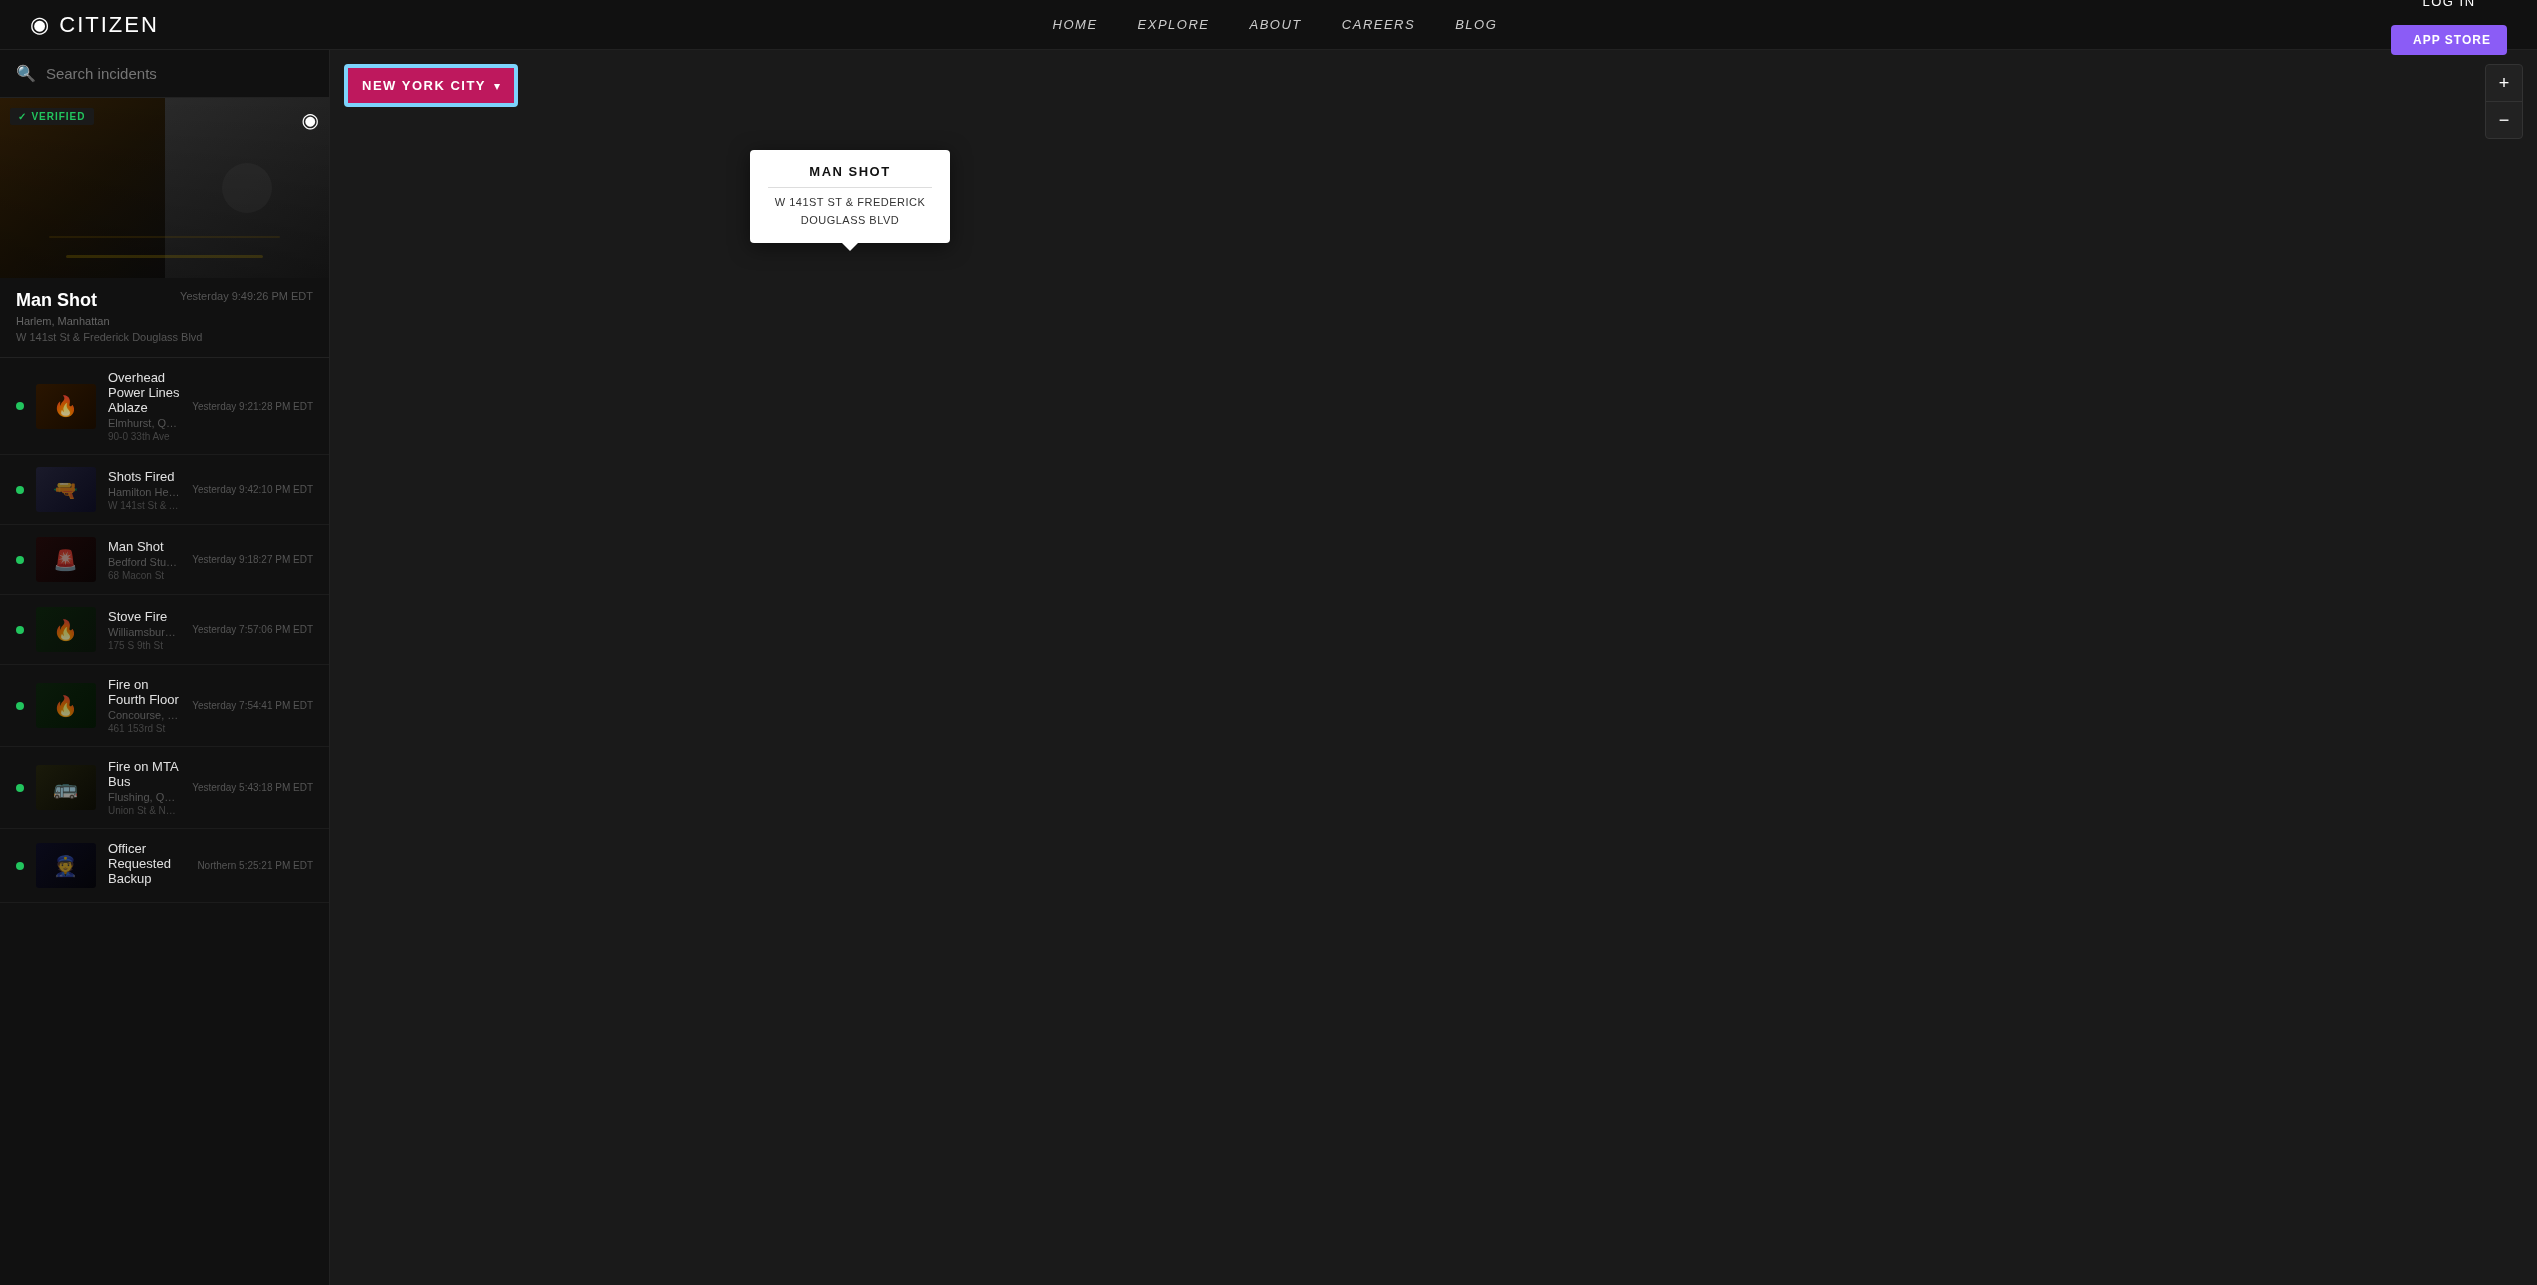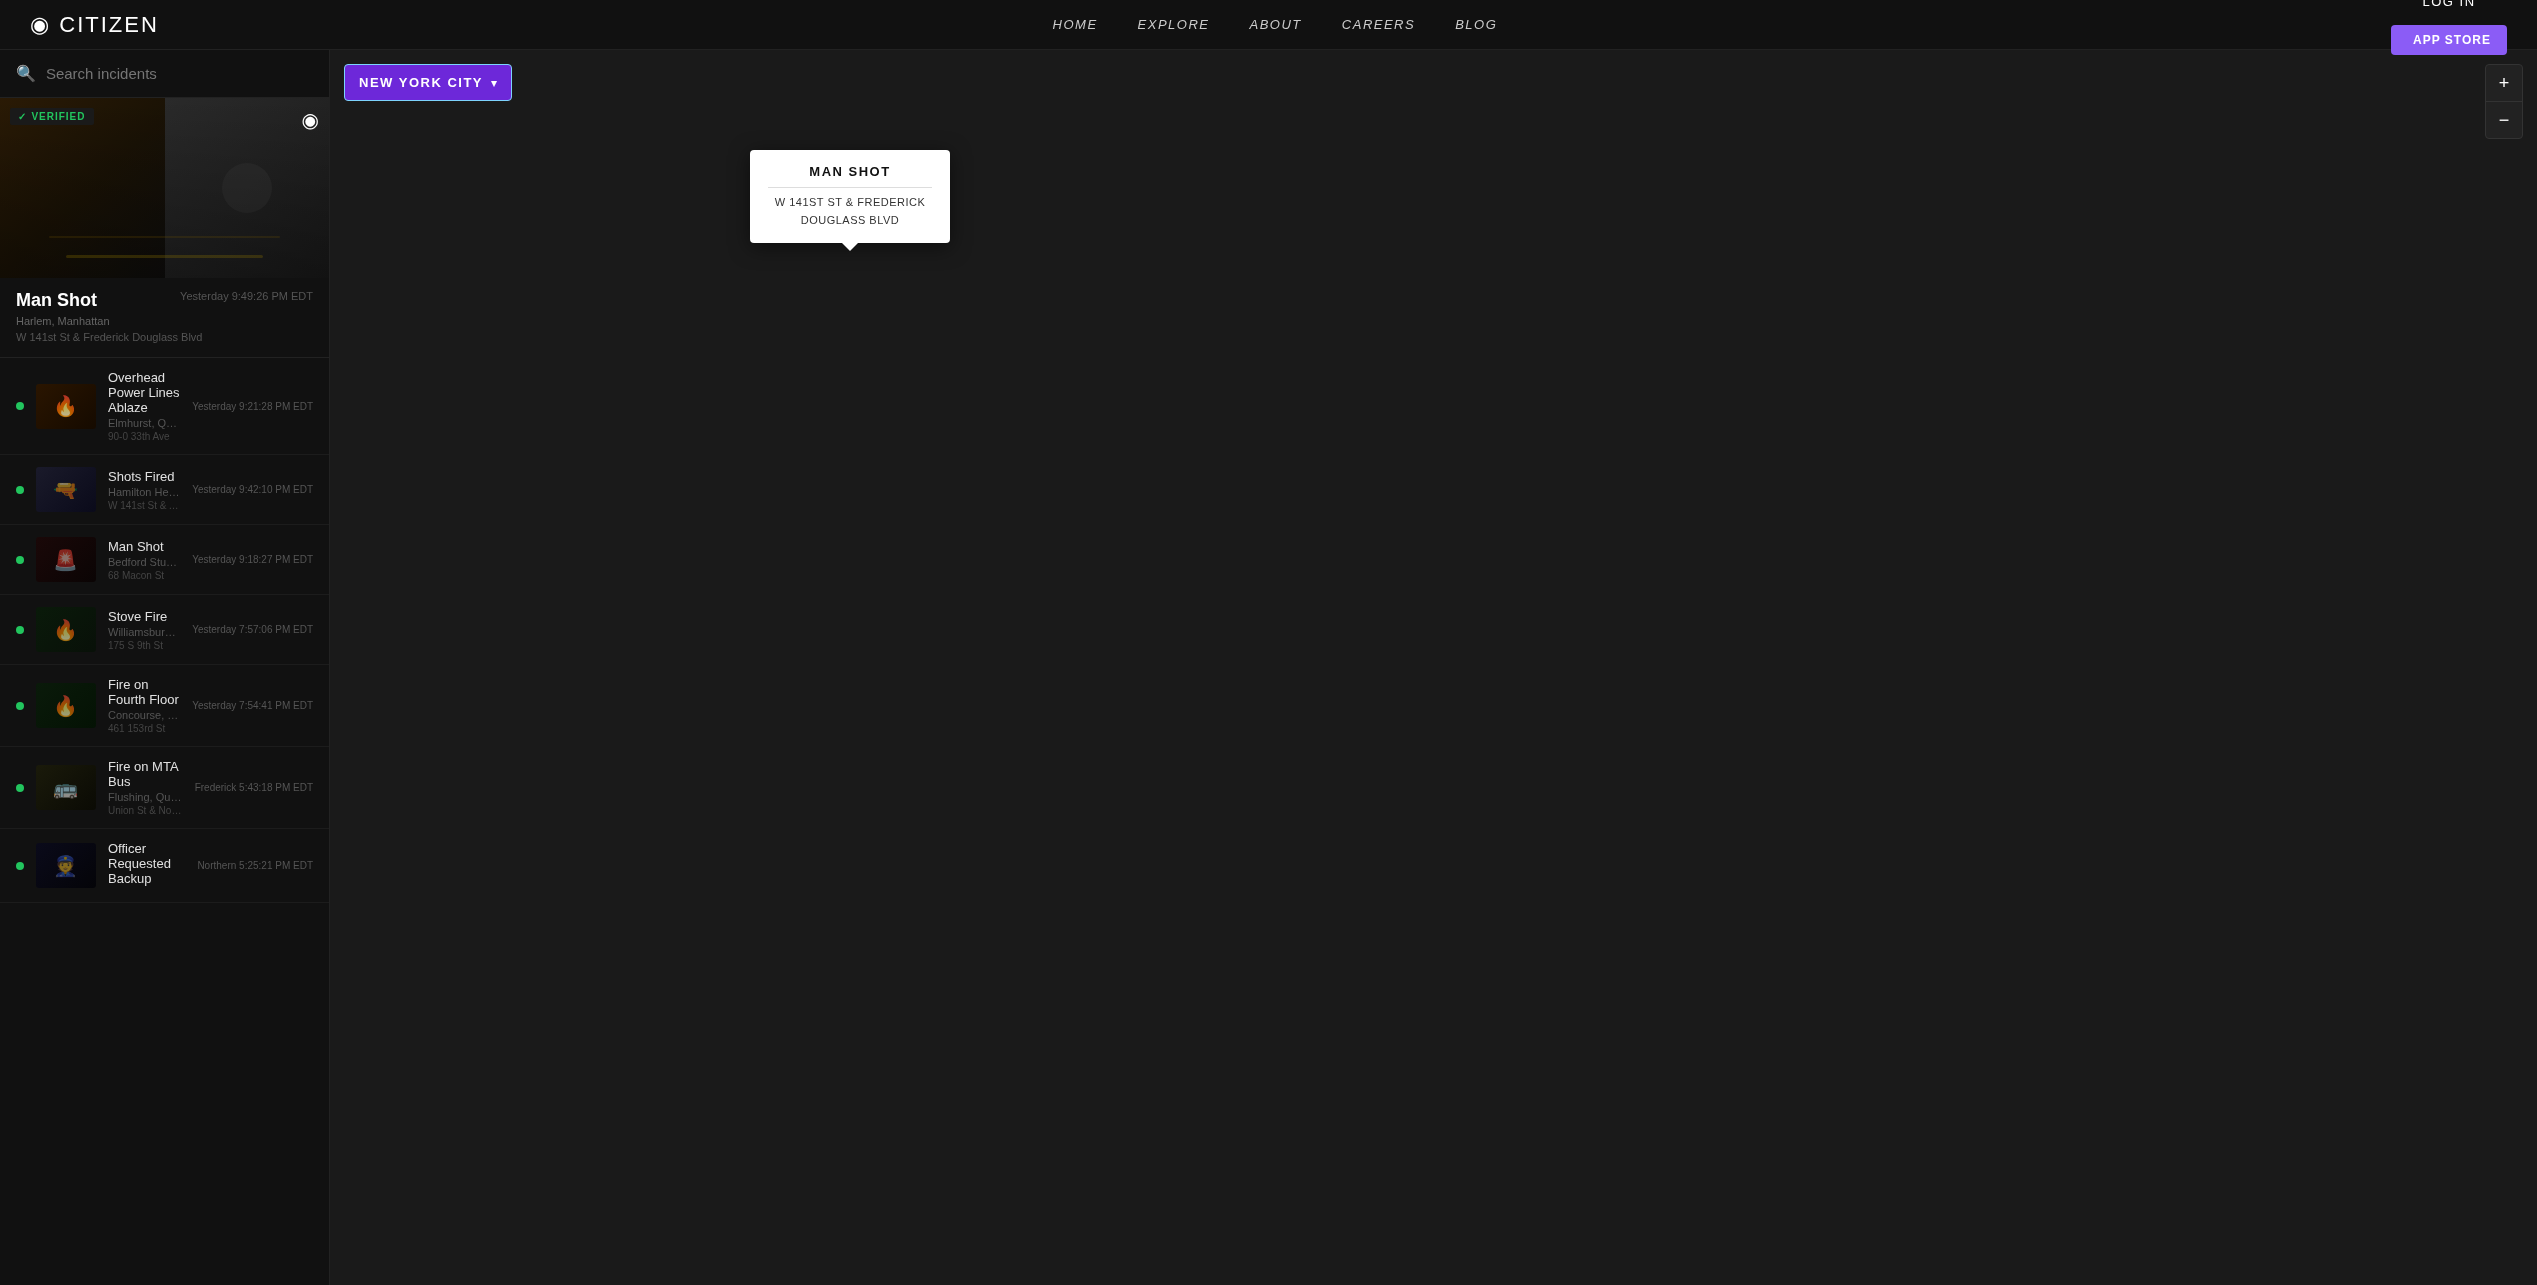--- a/index.html
+++ b/index.html
@@ -79,21 +79,21 @@
     
     .map-container {
       position: absolute; top: 50px; left: 330px; right: 0; bottom: 0; z-index: 10;
       background: #1a1a1a; overflow: hidden;
     }
     .map-svg { width: 100%; height: 100%; }
 
     
     .location-selector {
       position: absolute; top: 14px; left: 14px; z-index: 60;
-      background: #6d28d9; border: 1px solid #7dd3fc; border-radius: 4px;
+      background: #be185d; border: 4px solid #7dd3fc; border-radius: 4px;
       display: flex; align-items: center; gap: 8px; padding: 10px 14px; cursor: pointer;
     }
     .location-selector-text { font-size: 13px; font-weight: 700; letter-spacing: 1.5px; text-transform: uppercase; color: #fff; }
     .location-chevron { color: #fff; font-size: 12px; }
 
     
     .map-popup {
       position: absolute; background: #fff; color: #111; border-radius: 4px;
       padding: 14px 18px; min-width: 200px; text-align: center;
       box-shadow: 0 4px 20px rgba(0,0,0,0.5); z-index: 70;
@@ -256,21 +256,21 @@
     <div class="incident-item">
       <div class="status-dot dot-green"></div>
       <div class="incident-thumb" style="background:linear-gradient(135deg,#1a1a0a,#0a0a04);display:flex;align-items:center;justify-content:center;">
         <span style="font-size:20px;opacity:0.6;">🚌</span>
       </div>
       <div class="incident-content">
         <div class="incident-title">Fire on MTA Bus</div>
         <div class="incident-location">Flushing, Queens</div>
         <div class="incident-address">Union St &amp; Northern Blvd</div>
       </div>
-      <div class="incident-time">Frederick 5:43:18 PM EDT</div>
+      <div class="incident-time">Yesterday 5:43:18 PM EDT</div>
     </div>
 
     <div class="incident-item">
       <div class="status-dot dot-green"></div>
       <div class="incident-thumb" style="background:linear-gradient(135deg,#0a0a1a,#040408);display:flex;align-items:center;justify-content:center;">
         <span style="font-size:20px;opacity:0.5;">👮</span>
       </div>
       <div class="incident-content">
         <div class="incident-title">Officer Requested Backup</div>
         <div class="incident-location"></div>

